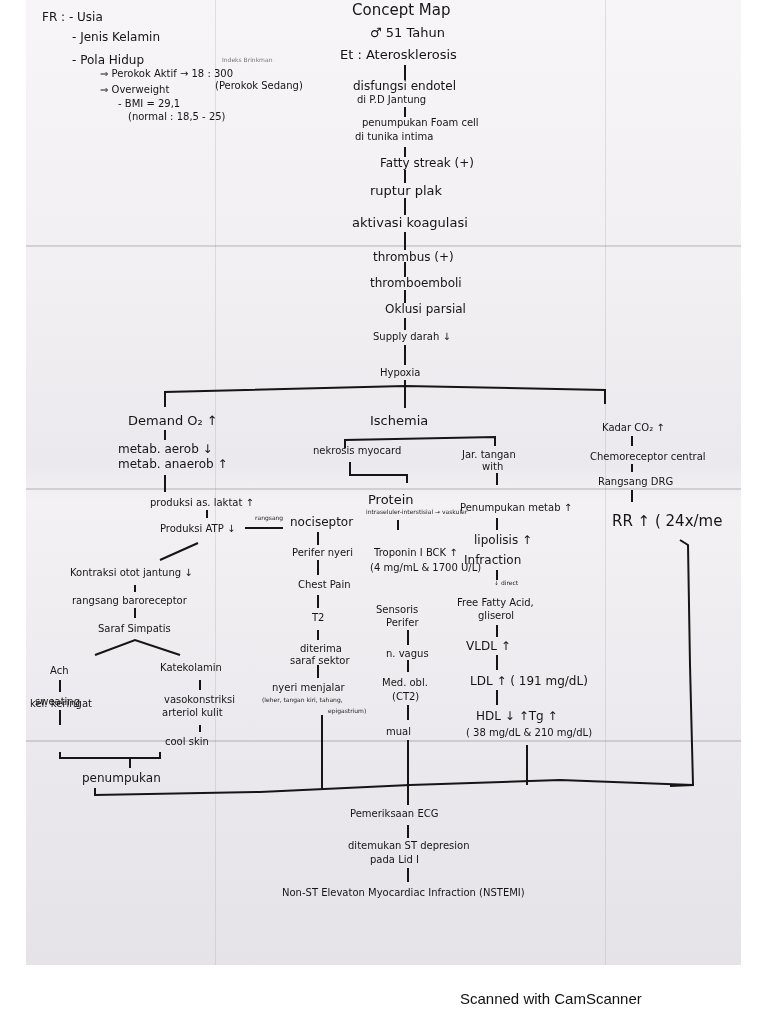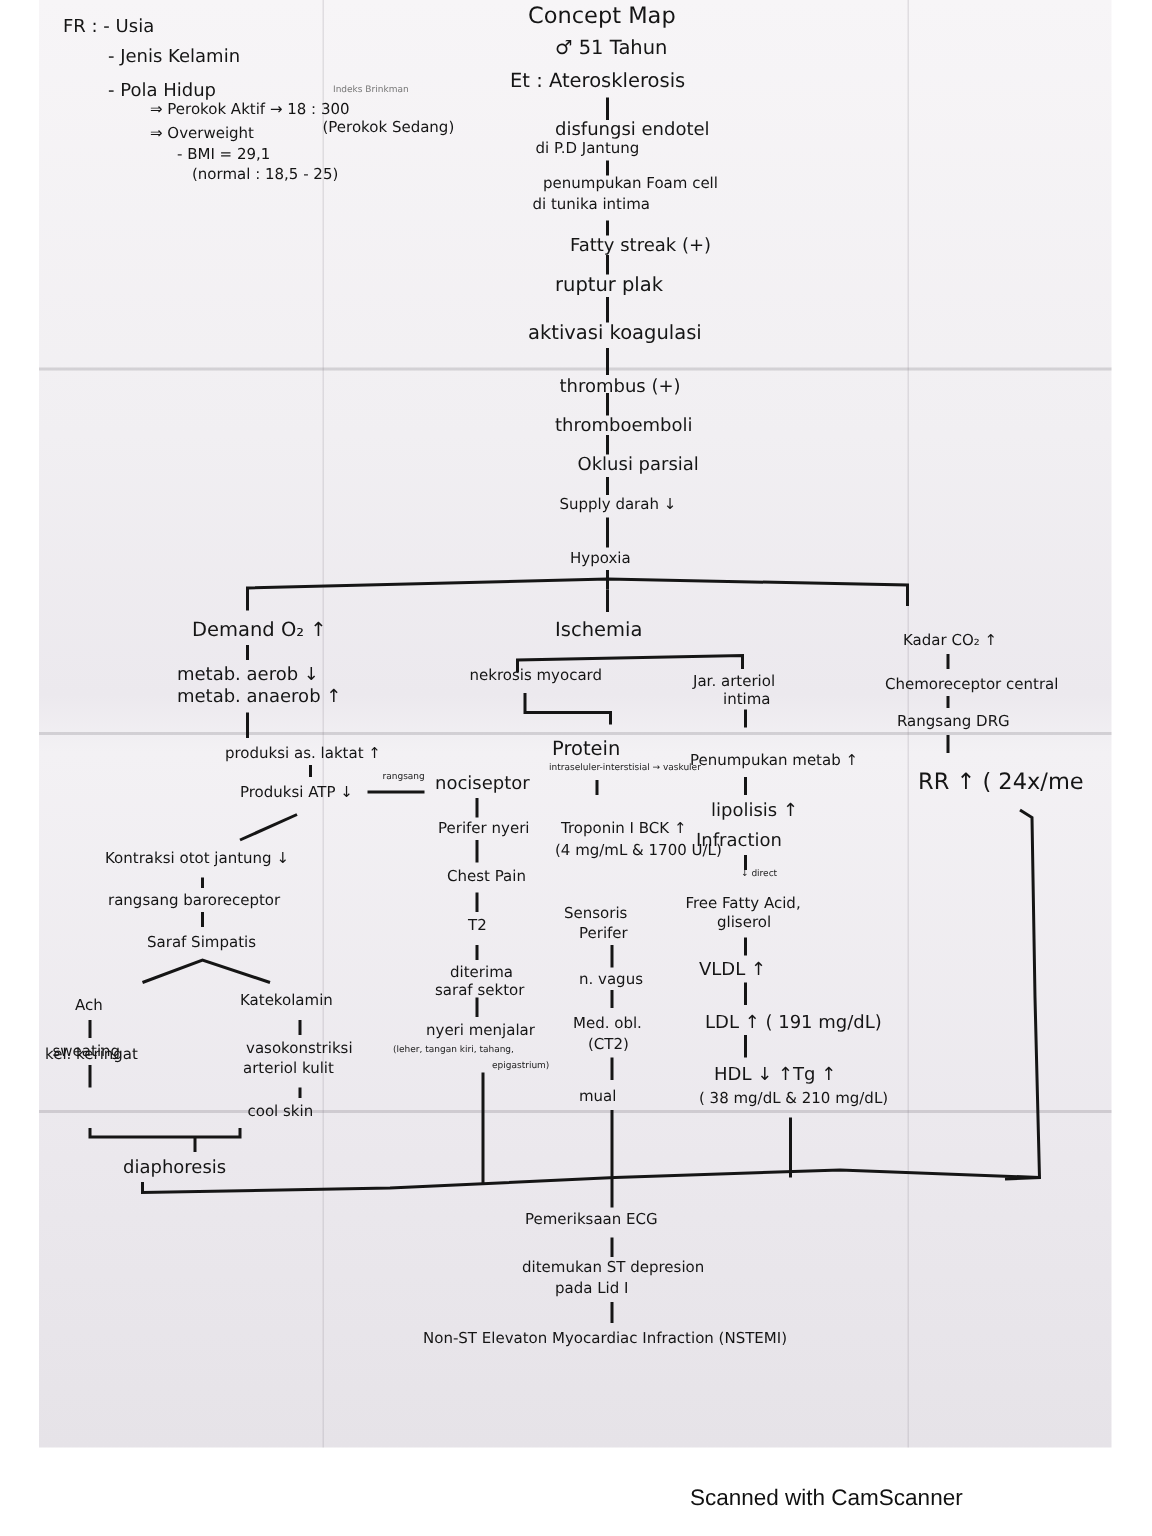--- a/index.html
+++ b/index.html
@@ -115,21 +115,21 @@
 <div class="t" style="left:42px; top:11px">FR : - Usia</div>
 <div class="t" style="left:72px; top:31px">- Jenis Kelamin</div>
 <div class="t" style="left:72px; top:54px">- Pola Hidup</div>
 <div class="t xs" style="left:222px; top:57px">Indeks Brinkman</div>
 <div class="t sm" style="left:100px; top:68px">⇒ Perokok Aktif → 18 : 300</div>
 <div class="t sm" style="left:215px; top:80px">(Perokok Sedang)</div>
 <div class="t sm" style="left:100px; top:84px">⇒ Overweight</div>
 <div class="t sm" style="left:118px; top:98px">- BMI = 29,1</div>
 <div class="t sm" style="left:128px; top:111px">(normal : 18,5 - 25)</div>
 
-<div class="t" style="left:370px; top:80px">disfungsi endotel</div>
+<div class="t" style="left:353px; top:80px">disfungsi endotel</div>
 <div class="t sm" style="left:357px; top:94px">di P.D Jantung</div>
 <div class="t sm" style="left:362px; top:117px">penumpukan Foam cell</div>
 <div class="t sm" style="left:355px; top:131px">di tunika intima</div>
 <div class="t" style="left:380px; top:157px">Fatty streak (+)</div>
 <div class="t md" style="left:370px; top:184px">ruptur plak</div>
 <div class="t md" style="left:352px; top:216px">aktivasi koagulasi</div>
 <div class="t" style="left:373px; top:251px">thrombus (+)</div>
 <div class="t" style="left:370px; top:277px">thromboemboli</div>
 <div class="t" style="left:385px; top:303px">Oklusi parsial</div>
 <div class="t sm" style="left:373px; top:331px">Supply darah ↓</div>
@@ -144,37 +144,37 @@
 <div class="t sm" style="left:70px; top:567px">Kontraksi otot jantung ↓</div>
 <div class="t sm" style="left:72px; top:595px">rangsang baroreceptor</div>
 <div class="t sm" style="left:98px; top:623px">Saraf Simpatis</div>
 <div class="t sm" style="left:50px; top:665px">Ach</div>
 <div class="t sm" style="left:160px; top:662px">Katekolamin</div>
 <div class="t sm" style="left:30px; top:698px">kel. keringat</div>
 <div class="t sm" style="left:164px; top:694px">vasokonstriksi</div>
 <div class="t sm" style="left:162px; top:707px">arteriol kulit</div>
 <div class="t sm" style="left:35px; top:696px">sweating</div>
 <div class="t sm" style="left:165px; top:736px">cool skin</div>
-<div class="t" style="left:82px; top:772px">diaphoresis</div>
+<div class="t" style="left:82px; top:772px">penumpukan</div>
 
 <div class="t md" style="left:370px; top:414px">Ischemia</div>
 <div class="t sm" style="left:313px; top:445px">nekrosis myocard</div>
-<div class="t sm" style="left:462px; top:449px">Jar. arteriol</div>
-<div class="t sm" style="left:482px; top:461px">intima</div>
+<div class="t sm" style="left:462px; top:449px">Jar. tangan</div>
+<div class="t sm" style="left:482px; top:461px">with</div>
 <div class="t md" style="left:368px; top:493px">Protein</div>
 <div class="t xs" style="left:366px; top:509px; color:#222">intraseluler-interstisial → vaskuler</div>
 <div class="t sm" style="left:374px; top:547px">Troponin I BCK ↑</div>
 <div class="t sm" style="left:370px; top:562px">(4 mg/mL &amp; 1700 U/L)</div>
 <div class="t" style="left:290px; top:516px">nociseptor</div>
 <div class="t sm" style="left:292px; top:547px">Perifer nyeri</div>
 <div class="t sm" style="left:298px; top:579px">Chest Pain</div>
 <div class="t sm" style="left:312px; top:612px">T2</div>
 <div class="t sm" style="left:300px; top:643px">diterima</div>
 <div class="t sm" style="left:290px; top:655px">saraf sektor</div>
-<div class="t sm" style="left:284px; top:682px">nyeri menjalar</div>
+<div class="t sm" style="left:272px; top:682px">nyeri menjalar</div>
 <div class="t xs" style="left:262px; top:697px; color:#222">(leher, tangan kiri, tahang,</div>
 <div class="t xs" style="left:328px; top:708px; color:#222">epigastrium)</div>
 <div class="t sm" style="left:376px; top:604px">Sensoris</div>
 <div class="t sm" style="left:386px; top:617px">Perifer</div>
 <div class="t sm" style="left:386px; top:648px">n. vagus</div>
 <div class="t sm" style="left:382px; top:677px">Med. obl.</div>
 <div class="t sm" style="left:392px; top:691px">(CT2)</div>
 <div class="t sm" style="left:386px; top:726px">mual</div>
 <div class="t sm" style="left:460px; top:502px">Penumpukan metab ↑</div>
 <div class="t" style="left:474px; top:534px">lipolisis ↑</div>

